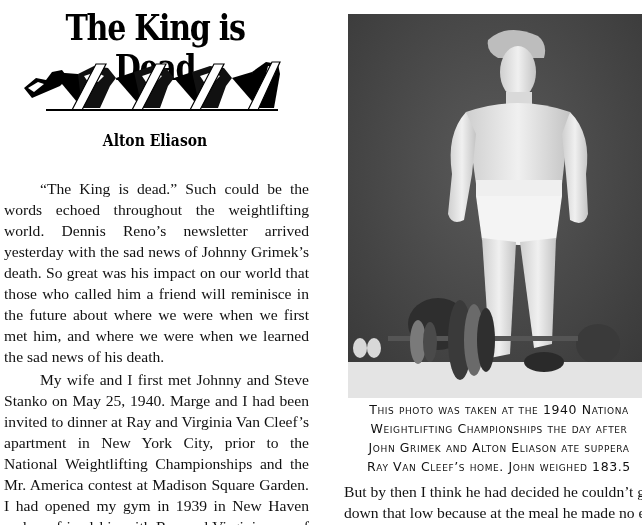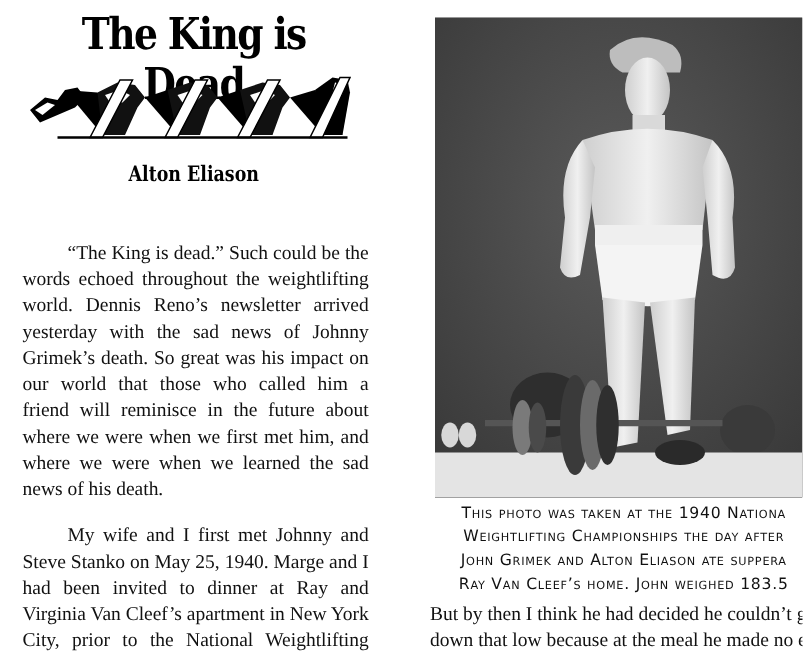--- a/index.html
+++ b/index.html
@@ -60,21 +60,21 @@
     left: 2px;
     top: 176px;
     width: 309px;
     font-family: "Liberation Serif", serif;
     font-size: 15.6px;
     line-height: 21px;
     text-align: justify;
     color: #111;
   }
   .body-text p {
-    margin: 16px;
+    margin: 2px;
     text-indent: 36px;
   }
   .photo {
     position: absolute;
     left: 348px;
     top: 14px;
     width: 294px;
     height: 384px;
     overflow: hidden;
     background: #4a4a4a;

